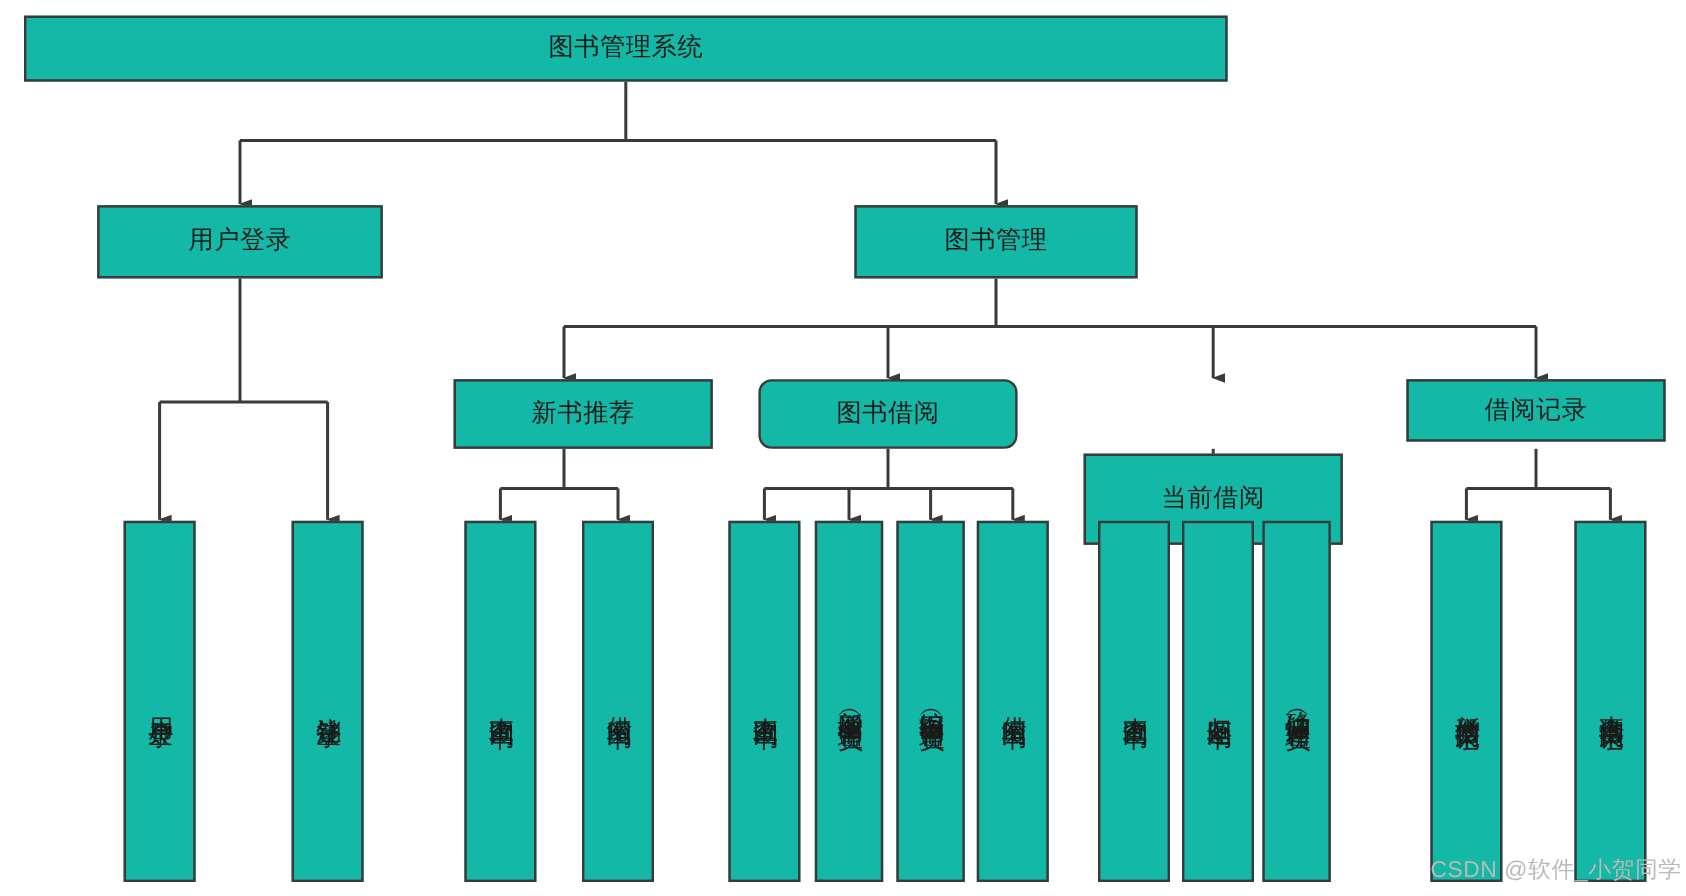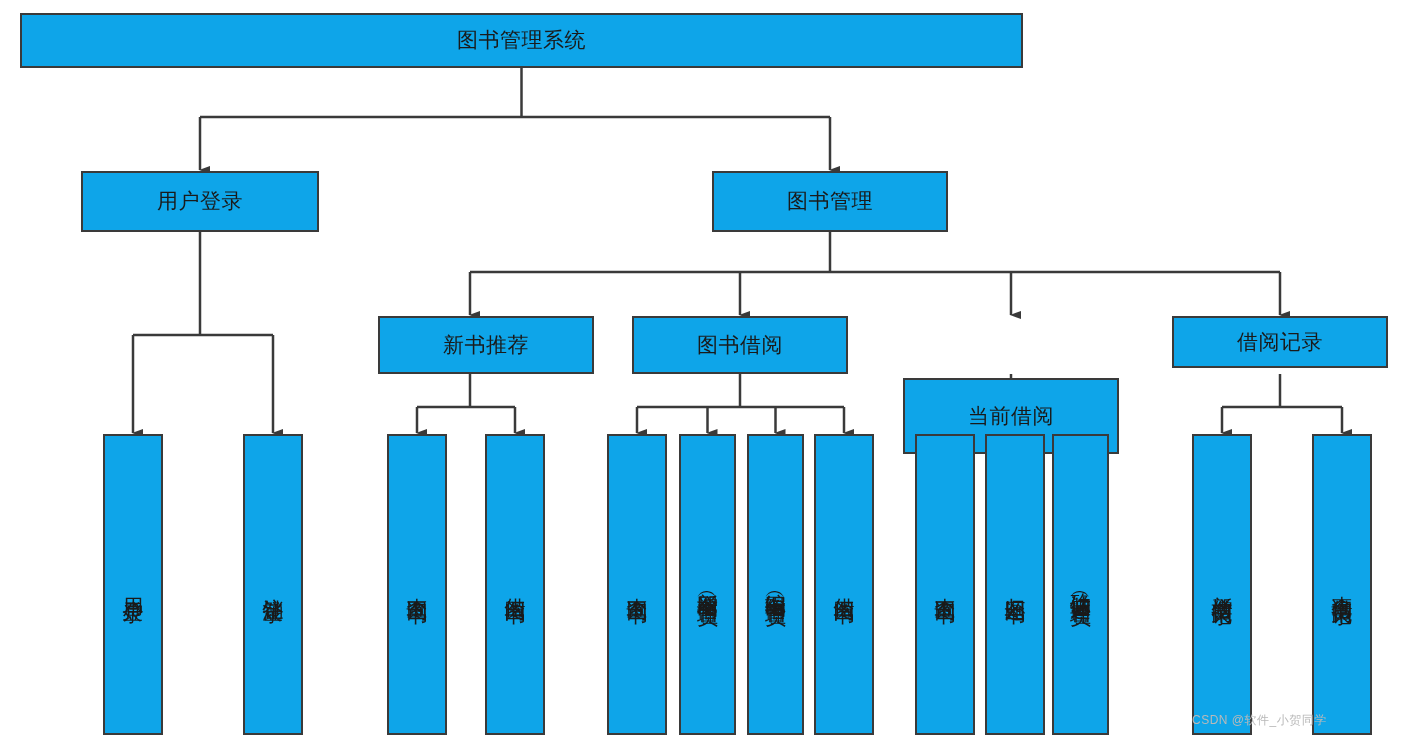--- a/index.html
+++ b/index.html
@@ -21,21 +21,21 @@
     position: absolute;
     left: 0;
     top: 0;
     width: 1405px;
     height: 747px;
     pointer-events: none;
   }
   .node {
     position: absolute;
     box-sizing: border-box;
-    background: #0ea5e9;
+    background: #14b8a6;
     border: 2px solid #3a3a3a;
     display: flex;
     align-items: center;
     justify-content: center;
     color: #1a1a1a;
     text-align: right;
   }
   .node.horiz {
     font-size: 21px;
     letter-spacing: 0.5px;
@@ -49,21 +49,21 @@
     align-items: center;
     justify-content: center;
   }
   .node-label {
     display: block;
     line-height: 1.05;
     white-space: nowrap;
   }
   .watermark {
     position: absolute;
-    font-size: 12px;
+    font-size: 19px;
     color: #b9b9b9;
     white-space: nowrap;
     letter-spacing: 0.5px;
   }
 </style>
 </head>
 <body>
 
 <div id="diagram-root">
   <svg class="edges" viewBox="0 0 1405 747" xmlns="http://www.w3.org/2000/svg">
@@ -115,21 +115,21 @@
       </div>
       <div class="node horiz" style="left: 81px; top: 171px; width: 238px; height: 61px;">
         <span class="node-label">用户登录</span>
       </div>
       <div class="node horiz" style="left: 712px; top: 171px; width: 236px; height: 61px;">
         <span class="node-label">图书管理</span>
       </div>
       <div class="node horiz" style="left: 362px; top: 316px; width: 216px; height: 58px; margin-left: 16px;">
         <span class="node-label">新书推荐</span>
       </div>
-      <div class="node horiz" style="left: 632px; top: 316px; width: 216px; height: 58px;">
+      <div class="node horiz" style="left: 632px; top: 316px; width: 216px; height: 58px; border-radius: 11px;">
         <span class="node-label">图书借阅</span>
       </div>
       <div class="node horiz" style="left: 903px; top: 332px; width: 216px; height: 76px; margin-top: 46px;">
         <span class="node-label">当前借阅</span>
       </div>
       <div class="node horiz" style="left: 1172px; top: 316px; width: 216px; height: 52px;">
         <span class="node-label">借阅记录</span>
       </div>
       <div class="node vert" style="left: 103px; top: 434px; width: 60px; height: 301px;">
         <span class="node-label">用户登录</span>

